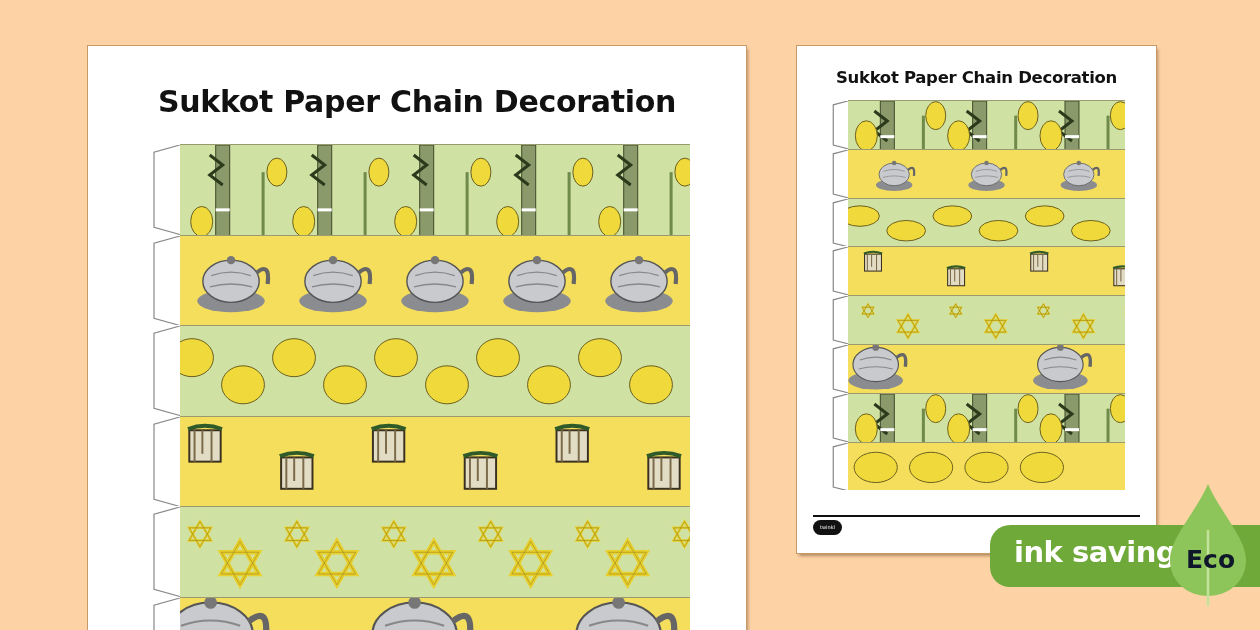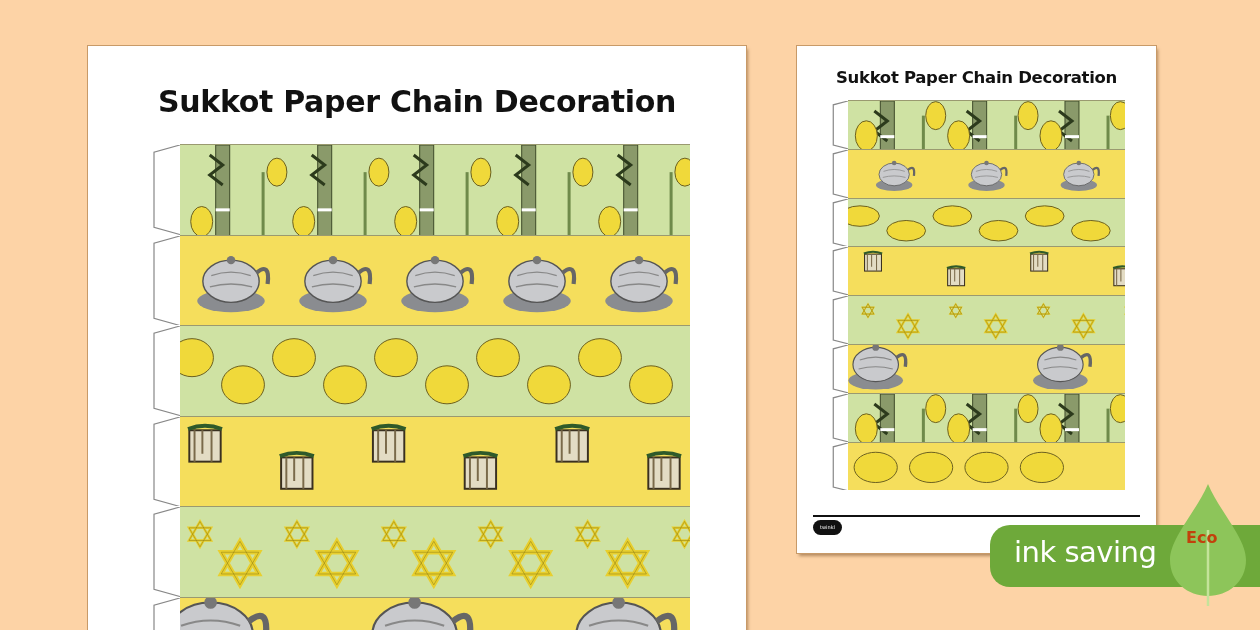--- a/index.html
+++ b/index.html
@@ -37,23 +37,23 @@
 
   .tab {
     position:absolute; left:-30px; top:0; width:30px; height:100%;
   }
   #page-small .tab { left:-17px; width:17px; }
   .tab svg { width:100%; height:100%; display:block; }
   .footer-line { position:absolute; left:16px; right:16px; top:469px; height:2px; background:#111; }
   .logo { position:absolute; left:16px; top:474px; width:29px; height:15px; background:#111; border-radius:8px; color:#fff; font-size:5px; line-height:15px; text-align:center; }
 
   #eco-badge { position:absolute; left:990px; top:525px; width:290px; height:62px; background:#6EA93A; border-radius:20px 0 0 20px; }
-  #eco-text { position:absolute; left:24px; top:10px; font-size:29px; color:#fff; font-family:"DejaVu Sans", sans-serif; letter-spacing:-0.5px; }
+  #eco-text { position:absolute; left:24px; top:10px; font-size:29px; color:#fff; font-family:"DejaVu Sans", sans-serif; letter-spacing:-0.5px;font-weight:bold; }
   #eco-leaf { position:absolute; left:1168px; top:482px; width:80px; height:126px; }
-  #eco-label { position:absolute; left:1186px; top:528px; font-size:16px; font-weight:bold; color:#c2410c; font-family:"DejaVu Sans", sans-serif; }
+  #eco-label { position:absolute; left:1186px; top:545px; font-size:25px; font-weight:bold; color:#0f172a; font-family:"DejaVu Sans", sans-serif; }
 </style>
 </head>
 <body>
 
 <div class="page" id="page-large">
   <div class="title">Sukkot Paper Chain Decoration</div>
   <div class="strips" id="large-strips">
       <div class="strip green" style="overflow: visible;">
         <div style="position: absolute; inset: 0px; overflow: hidden;">
           <svg width="510" height="90.5" viewBox="0 0 510 90.5" style="display:block">

